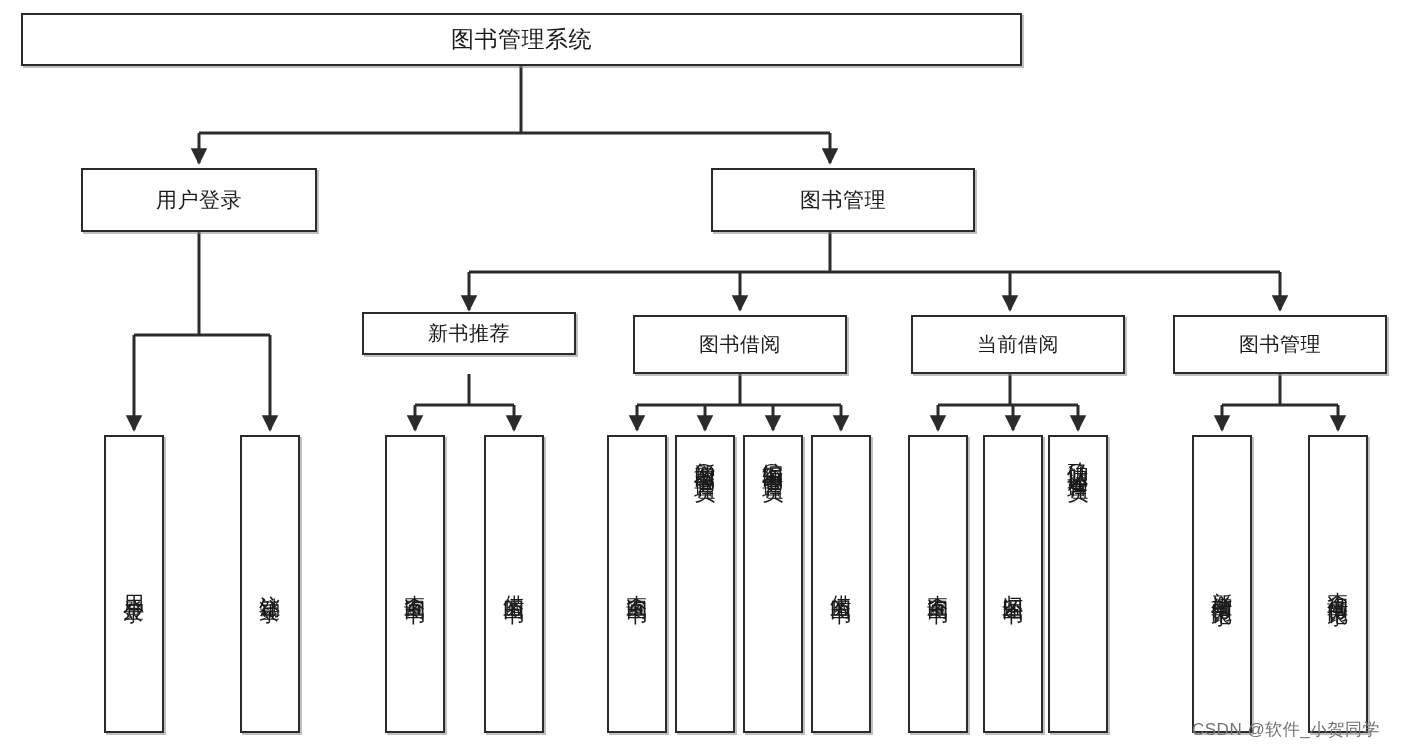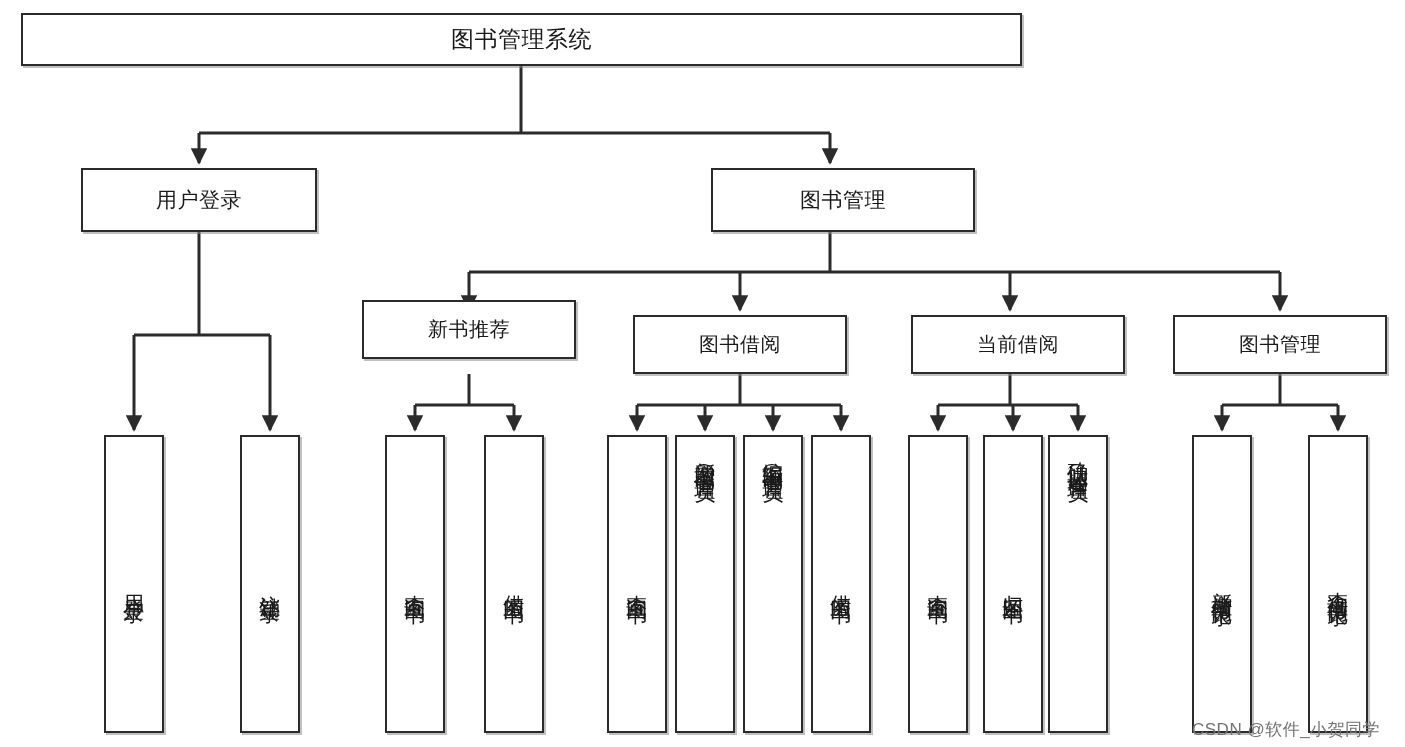--- a/index.html
+++ b/index.html
@@ -82,21 +82,21 @@
     <span class="node-label">图书管理系统</span>
   </div>
 
   <div class="node shadow lvl1" style="left:81px;top:168px;width:236px;height:64px;">
     <span class="node-label">用户登录</span>
   </div>
   <div class="node shadow lvl1" style="left:711px;top:168px;width:264px;height:64px;">
     <span class="node-label">图书管理</span>
   </div>
 
-  <div class="node shadow lvl2" style="left:362px;top:300px;width:214px;height:59px;">
+  <div class="node shadow lvl2" style="left:362px;top:312px;width:214px;height:43px;">
     <span class="node-label">新书推荐</span>
   </div>
   <div class="node shadow lvl2" style="left:633px;top:315px;width:214px;height:59px;">
     <span class="node-label">图书借阅</span>
   </div>
   <div class="node shadow lvl2" style="left:903px;top:315px;width:214px;height:59px;margin-left:8px;">
     <span class="node-label">当前借阅</span>
   </div>
   <div class="node shadow lvl2" style="left:1173px;top:315px;width:214px;height:59px;">
     <span class="node-label">图书管理</span>

